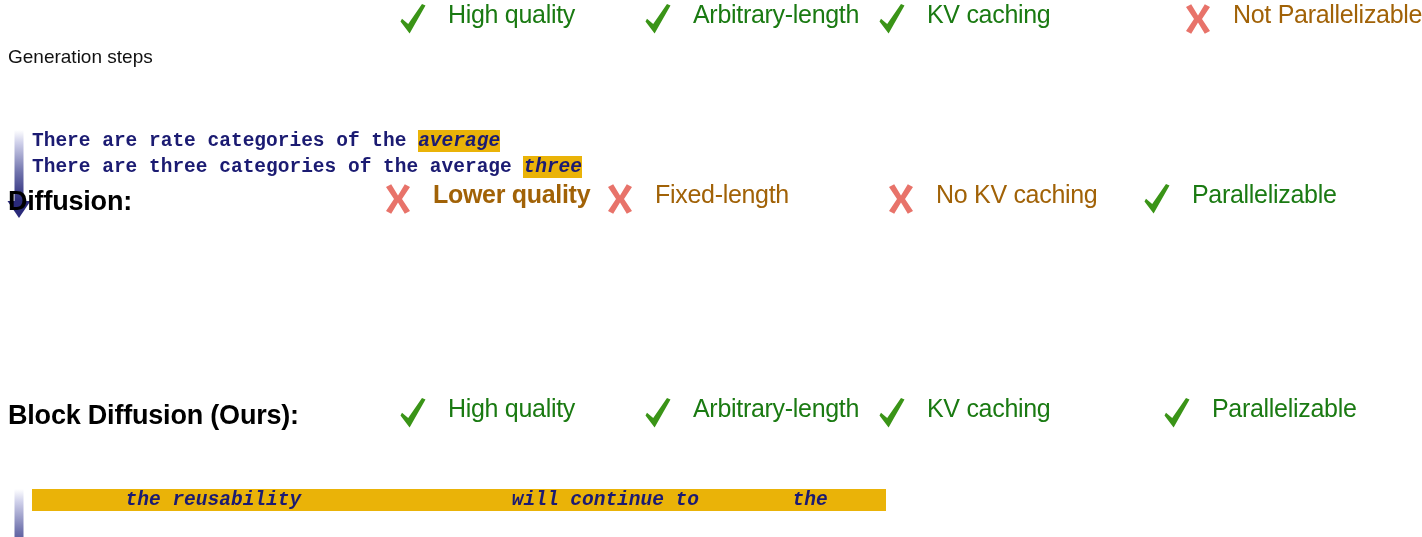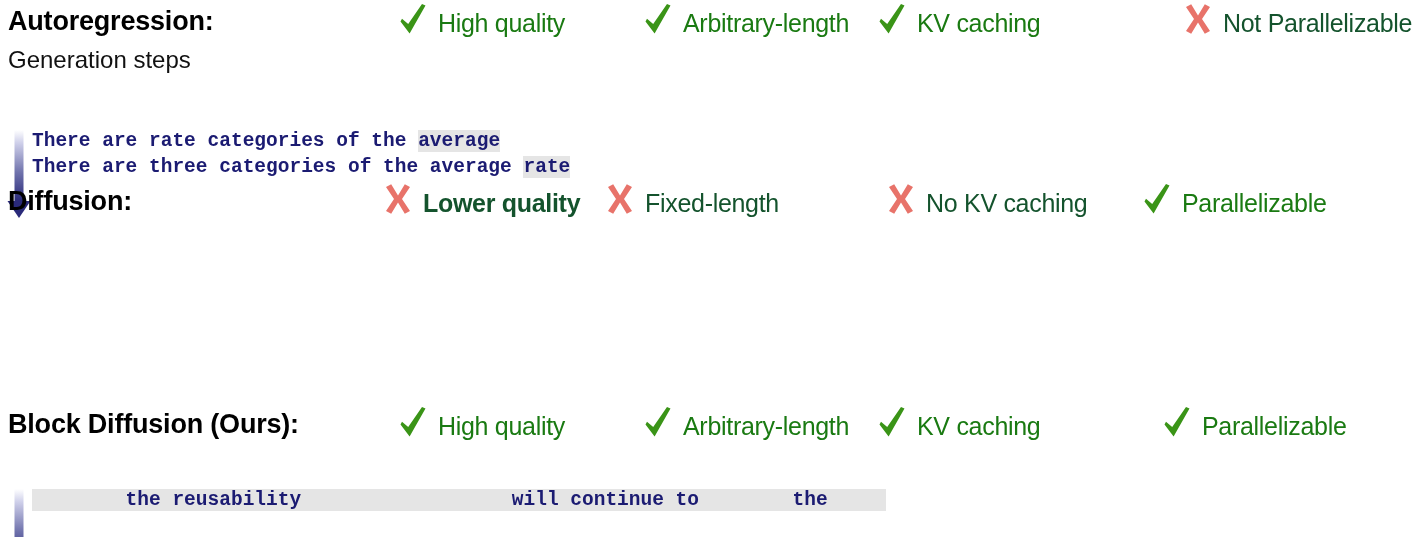--- a/index.html
+++ b/index.html
@@ -16,59 +16,58 @@
 
   
   .hdr{position:relative; height:46px;}
   .title{
     position:absolute; left:8px; top:6px;
     font-size:27px; font-weight:bold; letter-spacing:-0.2px;
     color:#000; white-space:nowrap;
   }
   .subtitle{
     position:absolute; left:8px; top:46px;
-    font-size:24px; font-weight:normal; color:#111; white-space:nowrap;
+    font-size:19px; font-weight:normal; color:#111; white-space:nowrap;
   }
   .badge{
     position:absolute; top:2px;
     white-space:nowrap;
-    display:flex; align-items:flex-end; gap:10px;
+    display:flex; align-items:flex-start; gap:20px;
   }
   .badge .lbl{font-size:25px; line-height:1; letter-spacing:-0.3px;}
   .badge.pos .lbl{color:#1a7a12;}
-  .badge.neg .lbl{color:#14532d;}
+  .badge.neg .lbl{color:#a16207;}
 
   .mark{display:inline-block; width:30px; height:34px; position:relative; flex:0 0 auto;}
   .mark svg{position:absolute; left:0; top:0;}
 
   
   .genblock{position:relative;}
   .arrow{position:absolute; left:6px; width:26px;}
   .arrow svg{display:block;}
 
   .lines{position:absolute; left:32px; top:0;}
   .line{
     font-family:"Liberation Mono","DejaVu Sans Mono",monospace;
     font-weight:bold;
     font-size:19.5px;
     line-height:26px;
     color:#1b1b72;
     white-space:pre;
     letter-spacing:0px;
   }
-  .hl{background:#e5e5e5;}
+  .hl{background:#eab308;font-style:italic;}
   .plain{background:transparent;}
 </style>
 </head>
 <body>
 
 <div id="root">
     <div class="section" style="top:0px;">
       <div class="hdr">
-        <div class="title">Autoregression:</div>
         <div class="subtitle">Generation steps</div>
         <div class="badge pos" style="left:398px;">
           <span class="mark">
             <svg width="30" height="36" viewBox="0 0 30 36" xmlns="http://www.w3.org/2000/svg">
               <path d="M2.5 19.5 L4.0 16.8 L10.2 22.0 L24.0 2.0 L27.5 3.4 L11.6 31.5 Z" fill="#3a9417"></path>
             </svg>
           </span>
           <span class="lbl">High quality</span>
         </div>
         <div class="badge pos" style="left:643px;">
@@ -106,21 +105,21 @@
                 <stop offset="60%" stop-color="#6f72ac"></stop>
                 <stop offset="100%" stop-color="#2a2a7a"></stop>
               </linearGradient>
             </defs>
             <rect x="8.5" y="0" width="9" height="71" fill="url(#g88)"></rect>
             <polygon points="1.5,71 24.5,71 13,88" fill="#2a2a7a"></polygon>
           </svg>
         </div>
         <div class="lines" style="top:82px;">
           <div class="line"><span class="plain">There are rate categories of the </span><span class="hl">average</span></div>
-          <div class="line"><span class="plain">There are three categories of the average </span><span class="hl">rate</span></div>
+          <div class="line"><span class="plain">There are three categories of the average </span><span class="hl">three</span></div>
         </div>
       </div>
     </div>
     <div class="section" style="top:180px;">
       <div class="hdr">
         <div class="title">Diffusion:</div>
         <div class="badge neg" style="left:383px;font-weight:bold;">
           <span class="mark">
             <svg width="30" height="36" viewBox="0 0 30 36" xmlns="http://www.w3.org/2000/svg">
               <path d="M3.0 5.0 L8.2 2.2 L15.0 13.4 L21.8 2.2 L27.0 5.0 L19.0 17.0 L27.0 29.0 L21.8 31.8 L15.0 20.6 L8.2 31.8 L3.0 29.0 L11.0 17.0 Z" fill="#e8736a"></path>
@@ -166,21 +165,21 @@
             </defs>
             <rect x="8.5" y="0" width="9" height="71" fill="url(#g88)"></rect>
             <polygon points="1.5,71 24.5,71 13,88" fill="#2a2a7a"></polygon>
           </svg>
         </div>
         <div class="lines" style="top:261px;">
           <div class="line"><span class="hl">        the reusability                  will continue to        the     </span></div>
         </div>
       </div>
     </div>
-    <div class="section" style="top:403px;">
+    <div class="section" style="top:394px;">
       <div class="hdr">
         <div class="title">Block Diffusion (Ours):</div>
         <div class="badge pos" style="left:398px;">
           <span class="mark">
             <svg width="30" height="36" viewBox="0 0 30 36" xmlns="http://www.w3.org/2000/svg">
               <path d="M2.5 19.5 L4.0 16.8 L10.2 22.0 L24.0 2.0 L27.5 3.4 L11.6 31.5 Z" fill="#3a9417"></path>
             </svg>
           </span>
           <span class="lbl">High quality</span>
         </div>

